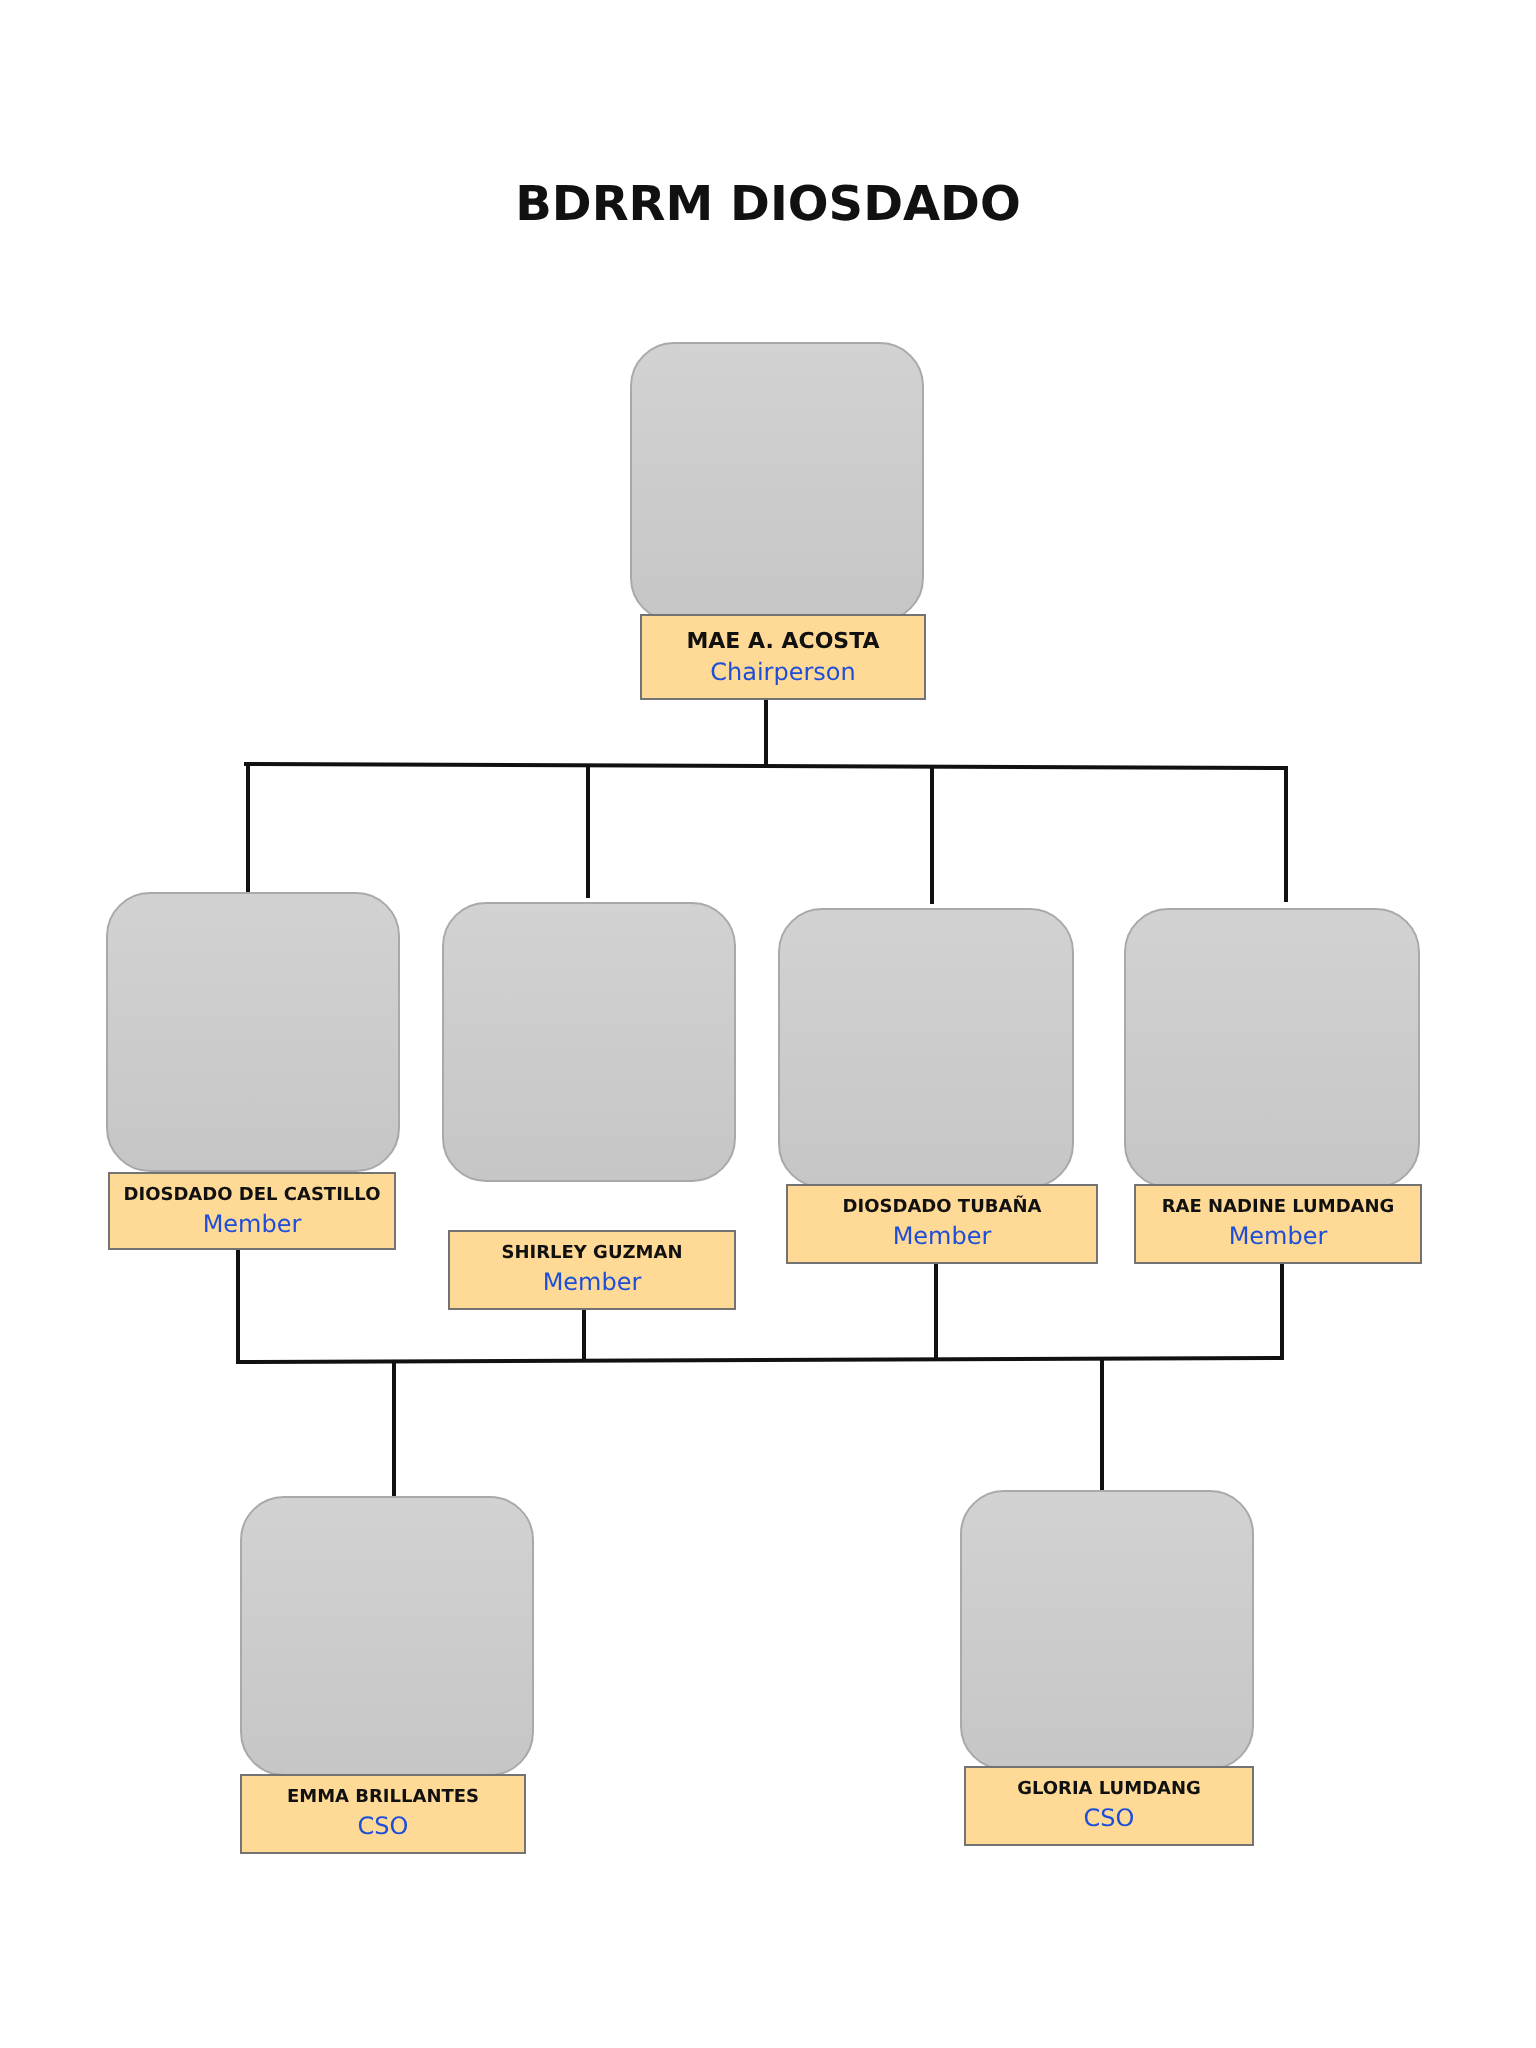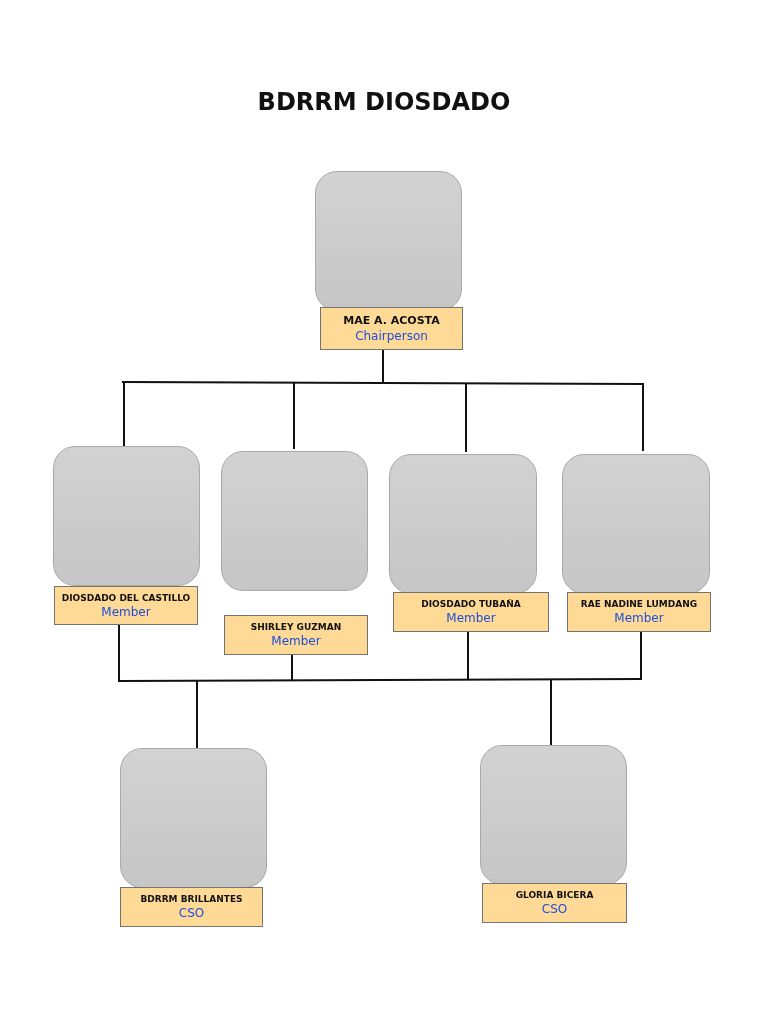--- a/index.html
+++ b/index.html
@@ -141,24 +141,24 @@
   <div class="photo" style="left:562px; top:454px; width:148px; height:140px;"></div>
   <div class="label" style="left:567px; top:592px; width:144px; height:40px;">
     <div class="name">RAE NADINE LUMDANG</div>
     <div class="role">Member</div>
   </div>
 </div>
 
 <div class="node">
   <div class="photo" style="left:120px; top:748px; width:147px; height:140px;"></div>
   <div class="label" style="left:120px; top:887px; width:143px; height:40px;">
-    <div class="name">BDRRM BRILLANTES</div>
+    <div class="name">EMMA BRILLANTES</div>
     <div class="role">CSO</div>
   </div>
 </div>
 
 <div class="node">
   <div class="photo" style="left:480px; top:745px; width:147px; height:140px;"></div>
   <div class="label" style="left:482px; top:883px; width:145px; height:40px;">
-    <div class="name">GLORIA BICERA</div>
+    <div class="name">GLORIA LUMDANG</div>
     <div class="role">CSO</div>
   </div>
 </div>
 
 </body></html>

